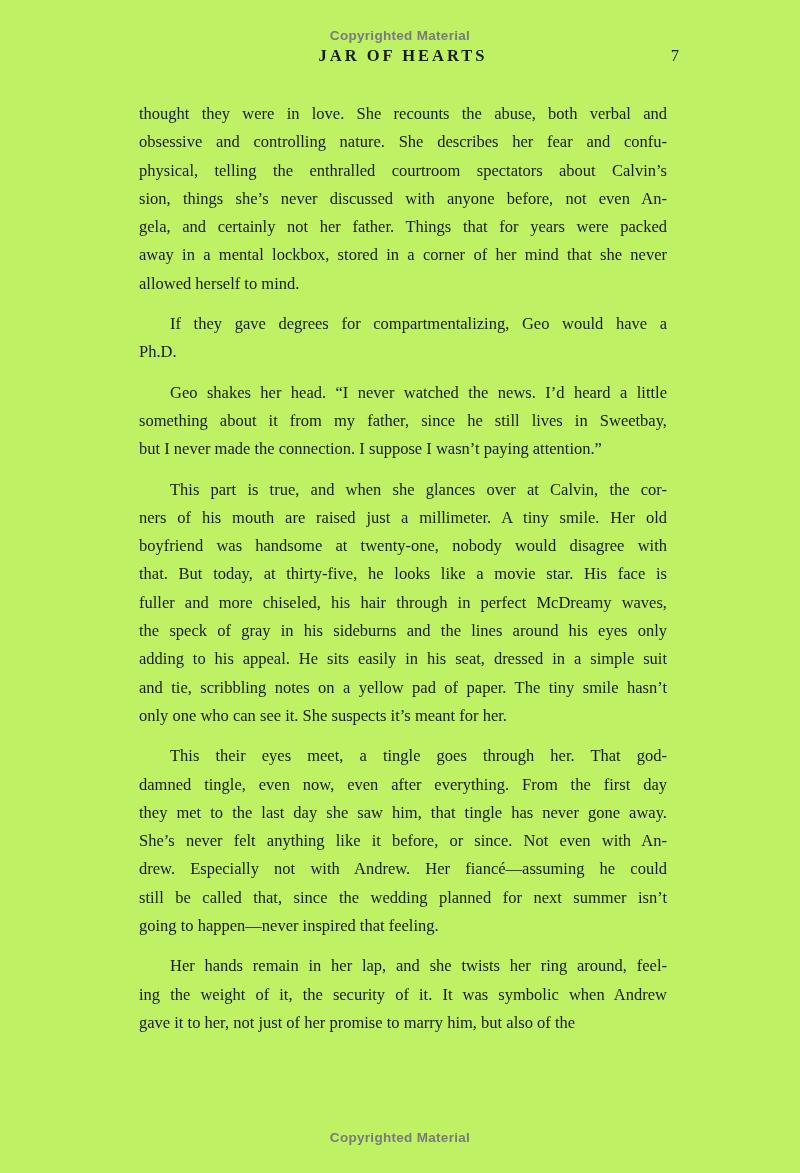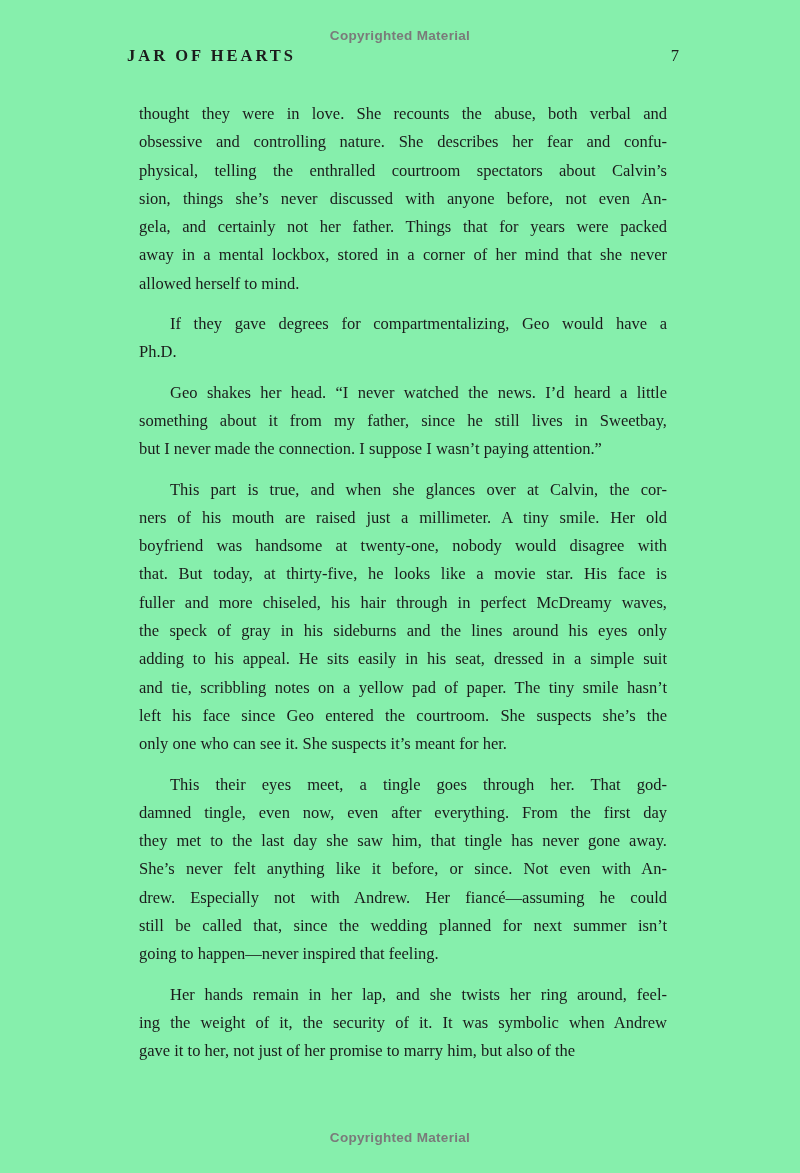--- a/index.html
+++ b/index.html
@@ -4,21 +4,21 @@
 <style>
   html, body {
     margin: 0;
     padding: 0;
     background: #ffffff;
   }
   .page {
     position: relative;
     width: 800px;
     height: 1173px;
-    background: #86efac;
+    background: #bef264;
     overflow: hidden;
     font-family: "Liberation Serif", serif;
   }
   .notice {
     position: absolute;
     left: 0;
     width: 100%;
     text-align: center;
     font-family: "Liberation Sans", sans-serif;
     font-weight: bold;
@@ -29,21 +29,21 @@
   .notice-top { top: 28px; }
   .notice-bottom { top: 1130px; }
   .running-head {
     position: absolute;
     top: 46px;
     left: 127px;
     width: 552px;
     height: 22px;
   }
   .book-title {
-    text-align: left;
+    text-align: center;
     font-size: 16.5px;
     font-weight: bold;
     letter-spacing: 3px;
     color: var(--text-color, #1b1b1b);
   }
   .page-number {
     position: absolute;
     right: 0;
     top: 0;
     font-size: 16.5px;
@@ -99,21 +99,20 @@
       </div>
       <div class="para">
         <div class="line firstline">This part is true, and when she glances over at Calvin, the cor-</div>
         <div class="line">ners of his mouth are raised just a millimeter. A tiny smile. Her old</div>
         <div class="line">boyfriend was handsome at twenty-one, nobody would disagree with</div>
         <div class="line">that. But today, at thirty-five, he looks like a movie star. His face is</div>
         <div class="line">fuller and more chiseled, his hair through in perfect McDreamy waves,</div>
         <div class="line">the speck of gray in his sideburns and the lines around his eyes only</div>
         <div class="line">adding to his appeal. He sits easily in his seat, dressed in a simple suit</div>
         <div class="line">and tie, scribbling notes on a yellow pad of paper. The tiny smile hasn’t</div>
-        <div class="line">left his face since Geo entered the courtroom. She suspects she’s the</div>
         <div class="line lastline">only one who can see it. She suspects it’s meant for her.</div>
       </div>
       <div class="para">
         <div class="line firstline">This their eyes meet, a tingle goes through her. That god-</div>
         <div class="line">damned tingle, even now, even after everything. From the first day</div>
         <div class="line">they met to the last day she saw him, that tingle has never gone away.</div>
         <div class="line">She’s never felt anything like it before, or since. Not even with An-</div>
         <div class="line">drew. Especially not with Andrew. Her fiancé—assuming he could</div>
         <div class="line">still be called that, since the wedding planned for next summer isn’t</div>
         <div class="line lastline">going to happen—never inspired that feeling.</div>

